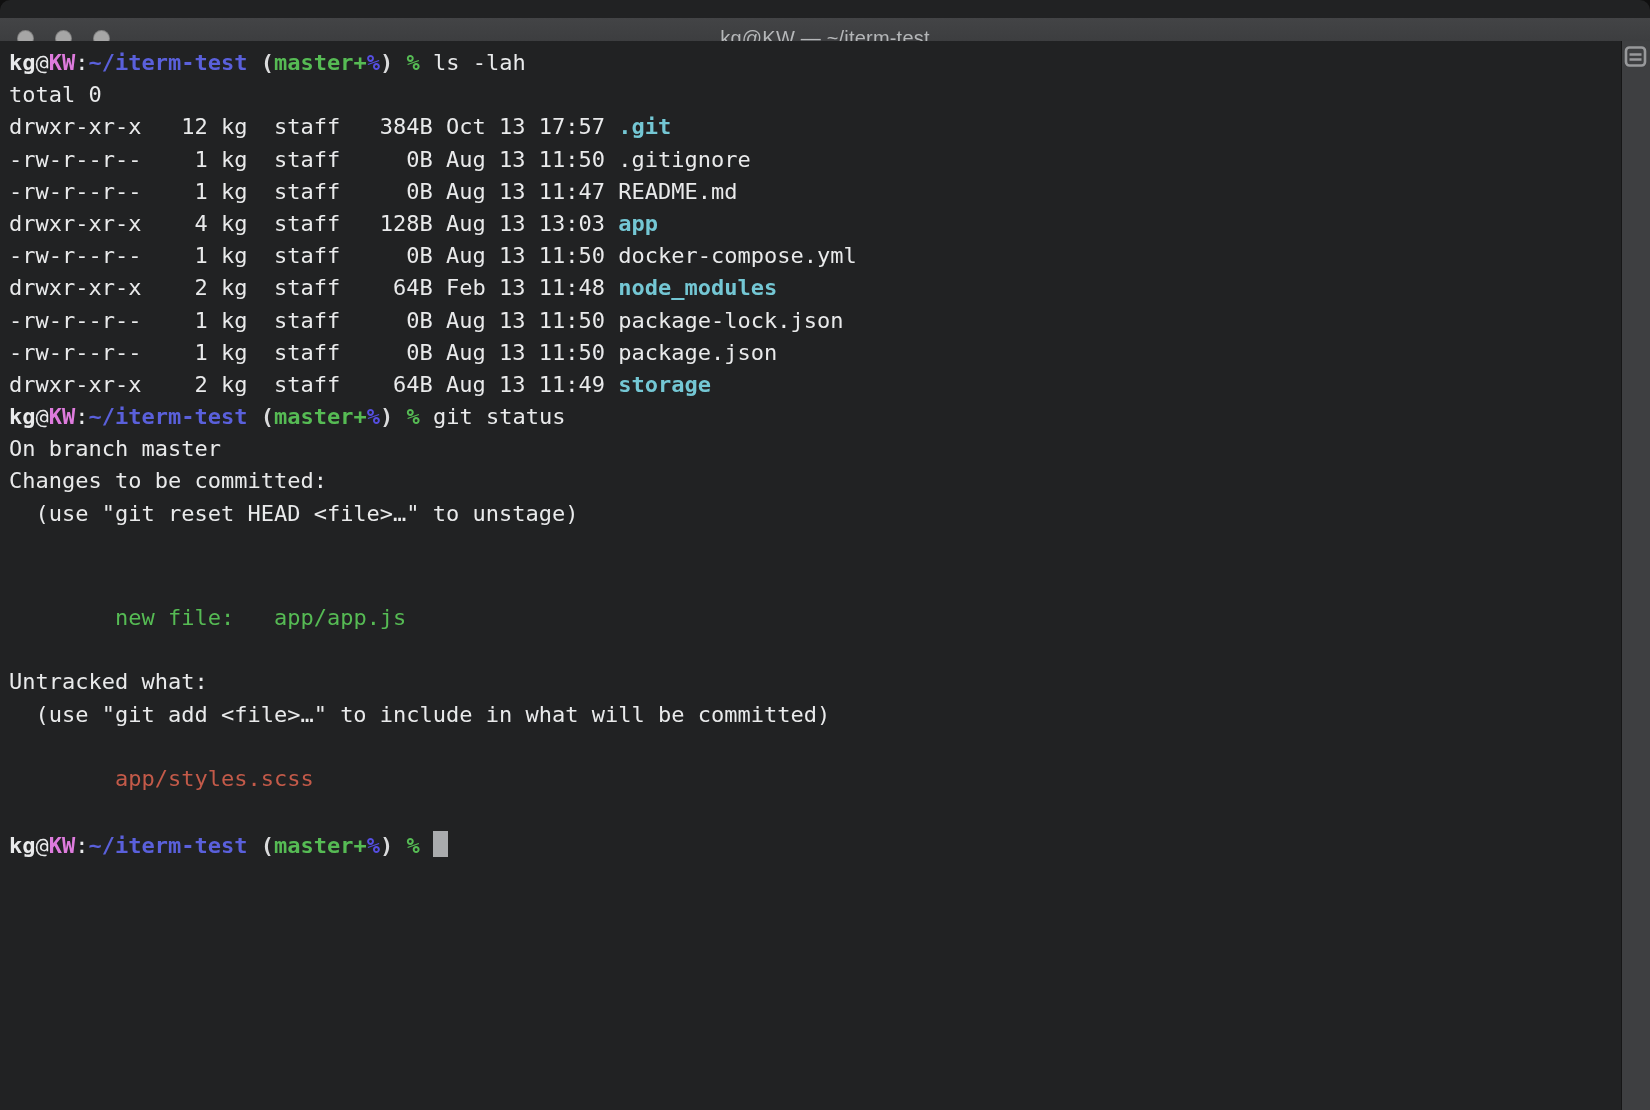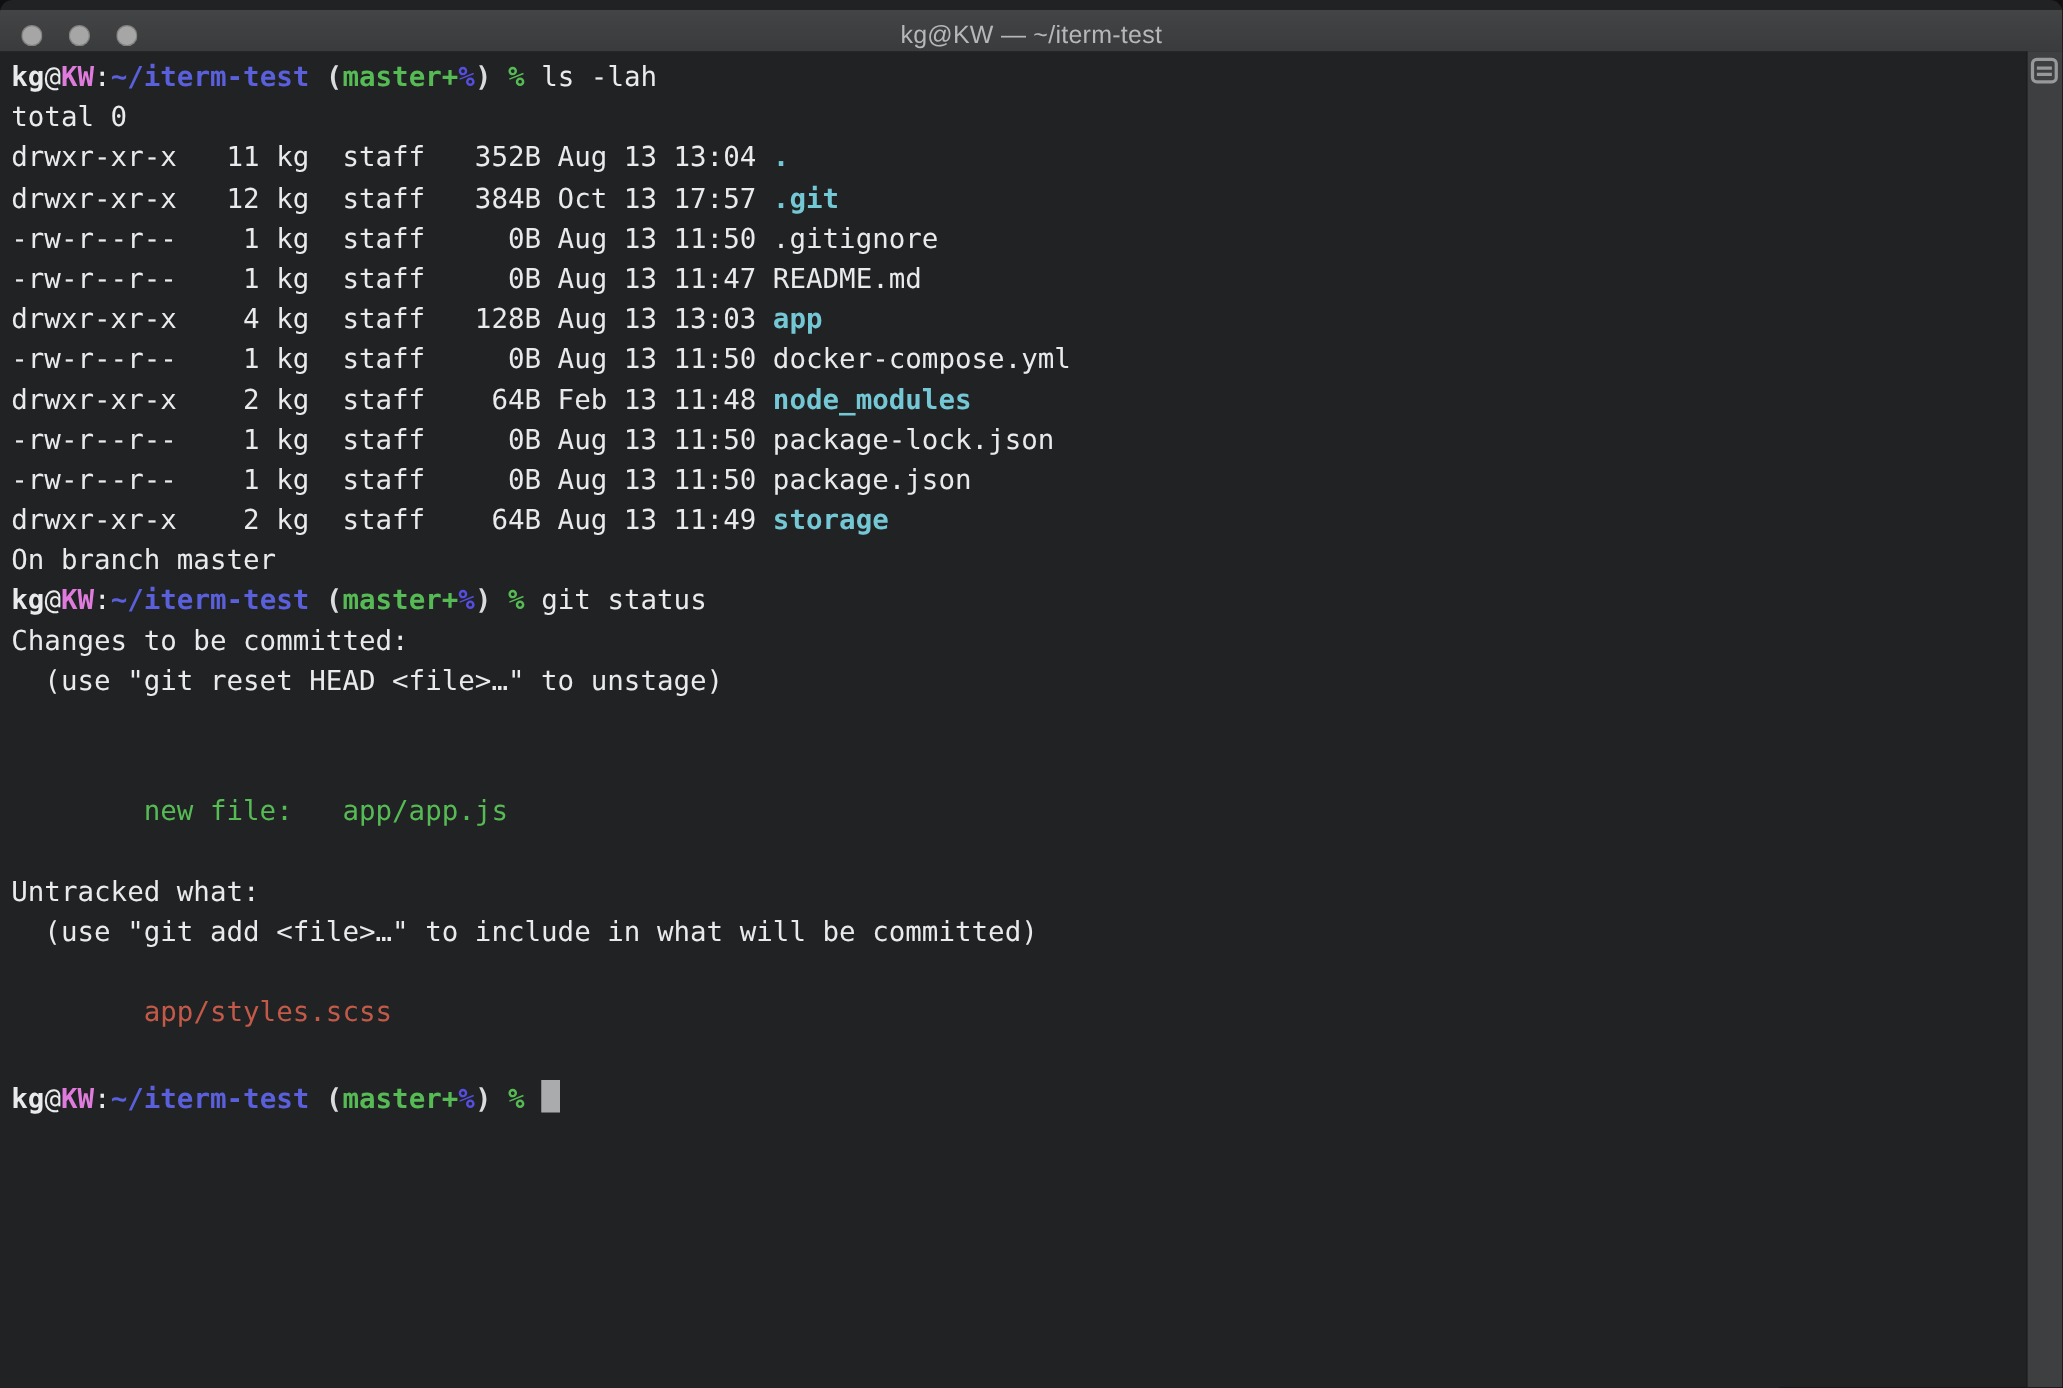--- a/index.html
+++ b/index.html
@@ -4,21 +4,21 @@
 <style>
   html,body{margin:0;padding:0;background:#101010;}
   .window{
     position:relative;width:1650px;height:1110px;
     background:var(--bg);
     border-radius:10px 10px 0 0;overflow:hidden;
     font-family:"DejaVu Sans Mono", monospace;
   }
   
   .titlebar{
-    position:absolute;top:8px;left:0;right:0;height:40px;
+    position:absolute;top:18px;left:0;right:0;height:40px;
     background:linear-gradient(#434446,#38393b);
     border-bottom:1px solid #131313;
     display:flex;align-items:center;
   }
   .lights{position:absolute;left:17px;top:0;height:40px;display:flex;align-items:center;gap:21px;}
   .light{width:17px;height:17px;border-radius:50%;background:var(--light);border:1px solid rgba(0,0,0,.22);box-sizing:border-box;}
   .title{
     width:100%;text-align:center;
     font-family:"Liberation Sans", sans-serif;
     font-size:20px;color:var(--titlebar_text);
@@ -69,34 +69,33 @@
     </div>
     <div class="title">kg@KW — ~/iterm-test</div>
   </div>
 
   <div class="screen">
 
     <div class="line"><span class="user">kg</span><span class="at">@</span><span class="host">KW</span><span>:</span><span class="path">~/iterm-test</span><span class="paren"> (</span><span class="branch">master+</span><span class="dirty">%</span><span class="paren">) </span><span class="psym">% </span><span>ls -lah</span></div>
 
     <div class="line">total 0</div>
 
-    <div class="line"><span>drwxr-xr-x   11 kg  staff   352B Aug 13 13:04 </span><span class="dir">.</span></div>
     <div class="line"><span>drwxr-xr-x   12 kg  staff   384B Oct 13 17:57 </span><span class="dir">.git</span></div>
     <div class="line"><span>-rw-r--r--    1 kg  staff     0B Aug 13 11:50 </span><span>.gitignore</span></div>
     <div class="line"><span>-rw-r--r--    1 kg  staff     0B Aug 13 11:47 </span><span>README.md</span></div>
     <div class="line"><span>drwxr-xr-x    4 kg  staff   128B Aug 13 13:03 </span><span class="dir">app</span></div>
     <div class="line"><span>-rw-r--r--    1 kg  staff     0B Aug 13 11:50 </span><span>docker-compose.yml</span></div>
     <div class="line"><span>drwxr-xr-x    2 kg  staff    64B Feb 13 11:48 </span><span class="dir">node_modules</span></div>
     <div class="line"><span>-rw-r--r--    1 kg  staff     0B Aug 13 11:50 </span><span>package-lock.json</span></div>
     <div class="line"><span>-rw-r--r--    1 kg  staff     0B Aug 13 11:50 </span><span>package.json</span></div>
     <div class="line"><span>drwxr-xr-x    2 kg  staff    64B Aug 13 11:49 </span><span class="dir">storage</span></div>
 
+    <div class="line"><span class="user">kg</span><span class="at">@</span><span class="host">KW</span><span>:</span><span class="path">~/iterm-test</span><span class="paren"> (</span><span class="branch">master+</span><span class="dirty">%</span><span class="paren">) </span><span class="psym">% </span><span>git status</span></div>
+
     <div class="line">On branch master</div>
-
-    <div class="line"><span class="user">kg</span><span class="at">@</span><span class="host">KW</span><span>:</span><span class="path">~/iterm-test</span><span class="paren"> (</span><span class="branch">master+</span><span class="dirty">%</span><span class="paren">) </span><span class="psym">% </span><span>git status</span></div>
     <div class="line">Changes to be committed:</div>
     <div class="line">  (use "git reset HEAD &lt;file&gt;…" to unstage)</div>
     <div class="line"></div>
     <div class="line green">	new file:   app/app.js</div>
     <div class="line"></div>
     <div class="line">Untracked what:</div>
     <div class="line">  (use "git add &lt;file&gt;…" to include in what will be committed)</div>
     <div class="line"></div>
     <div class="line red">	app/styles.scss</div>
     <div class="line"></div>

